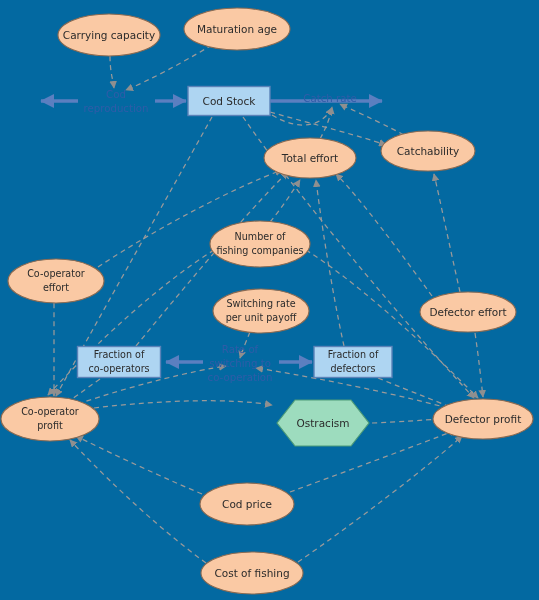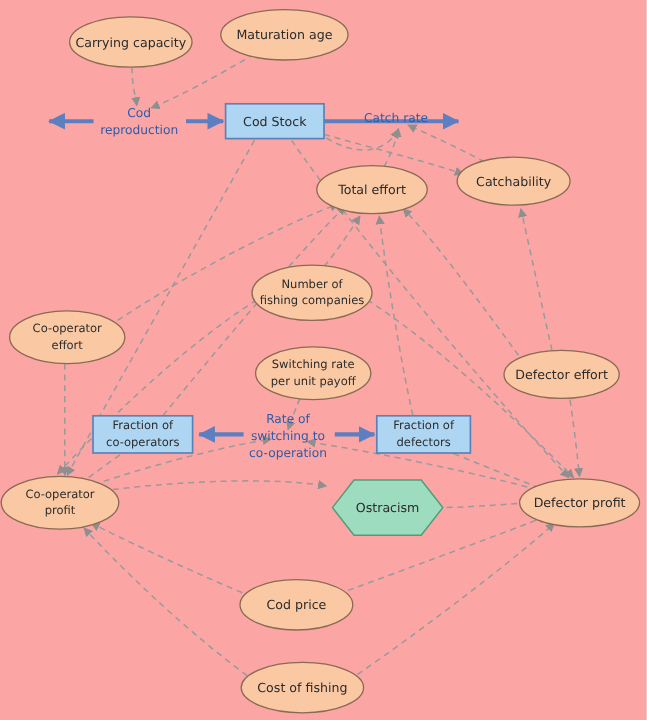--- a/index.html
+++ b/index.html
@@ -8,21 +8,21 @@
     padding: 0;
     background: #ffffff;
   }
   body {
     font-family: "Liberation Sans", sans-serif;
   }
   #diagram-root {
     position: relative;
     width: 539px;
     height: 600px;
-    background: #fca5a5;
+    background: #0369a1;
     overflow: hidden;
   }
   #diagram-svg {
     position: absolute;
     left: 0;
     top: 0;
     width: 539px;
     height: 600px;
   }
   .node-label {

